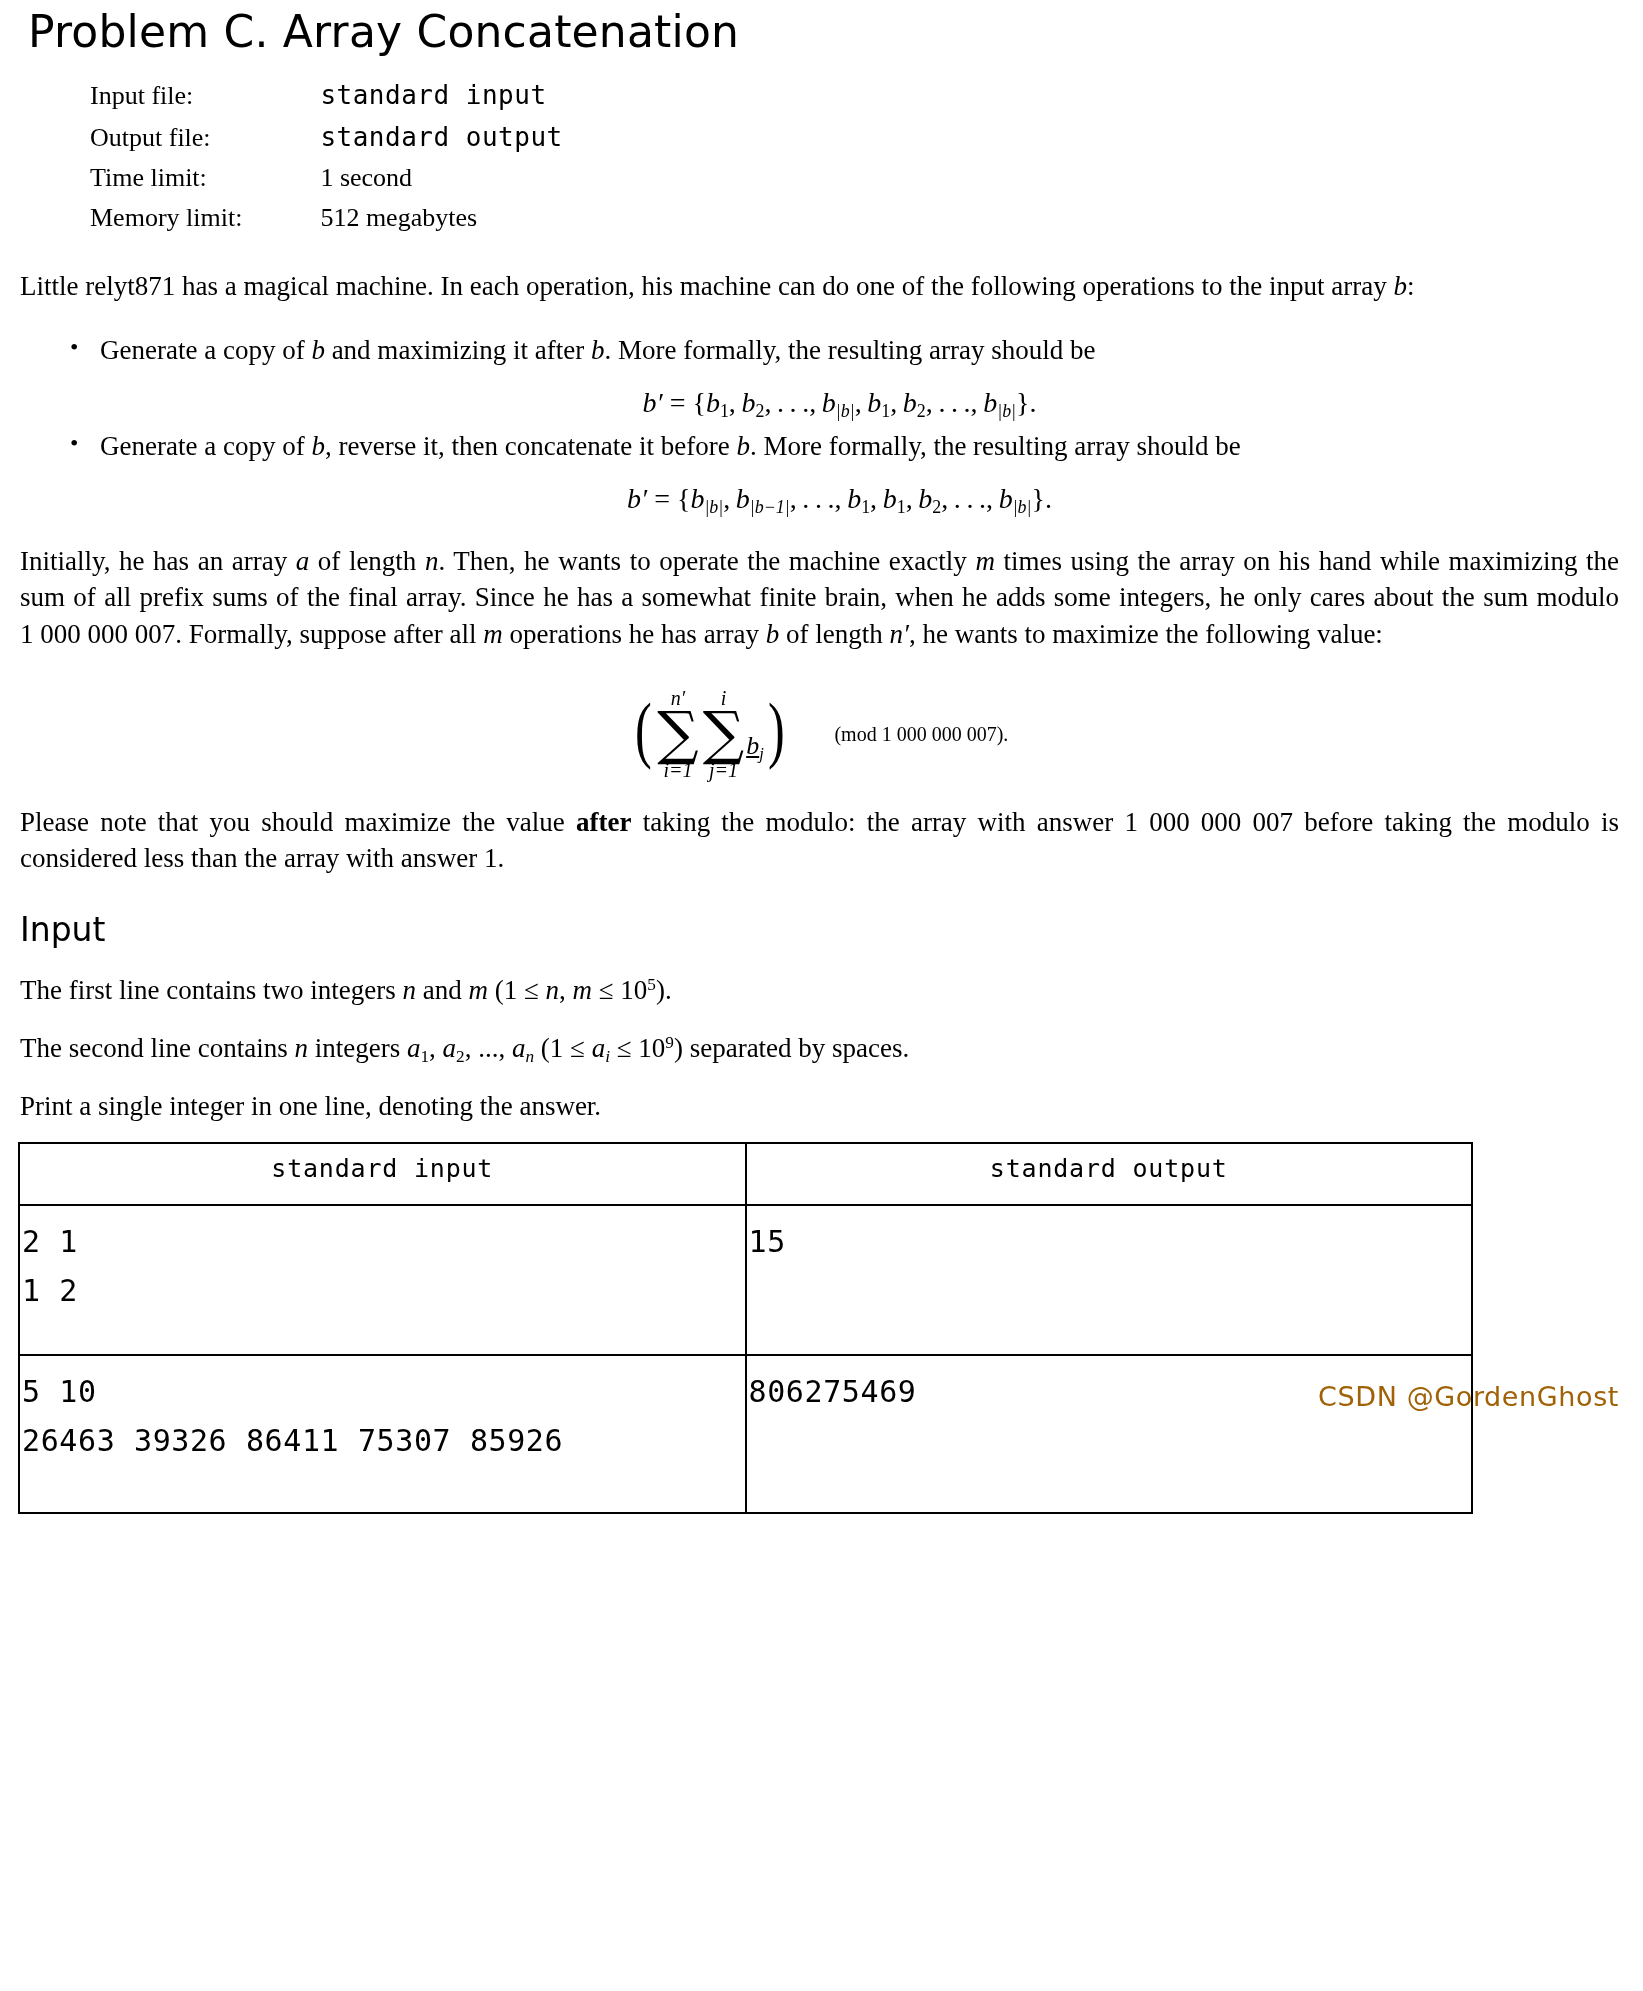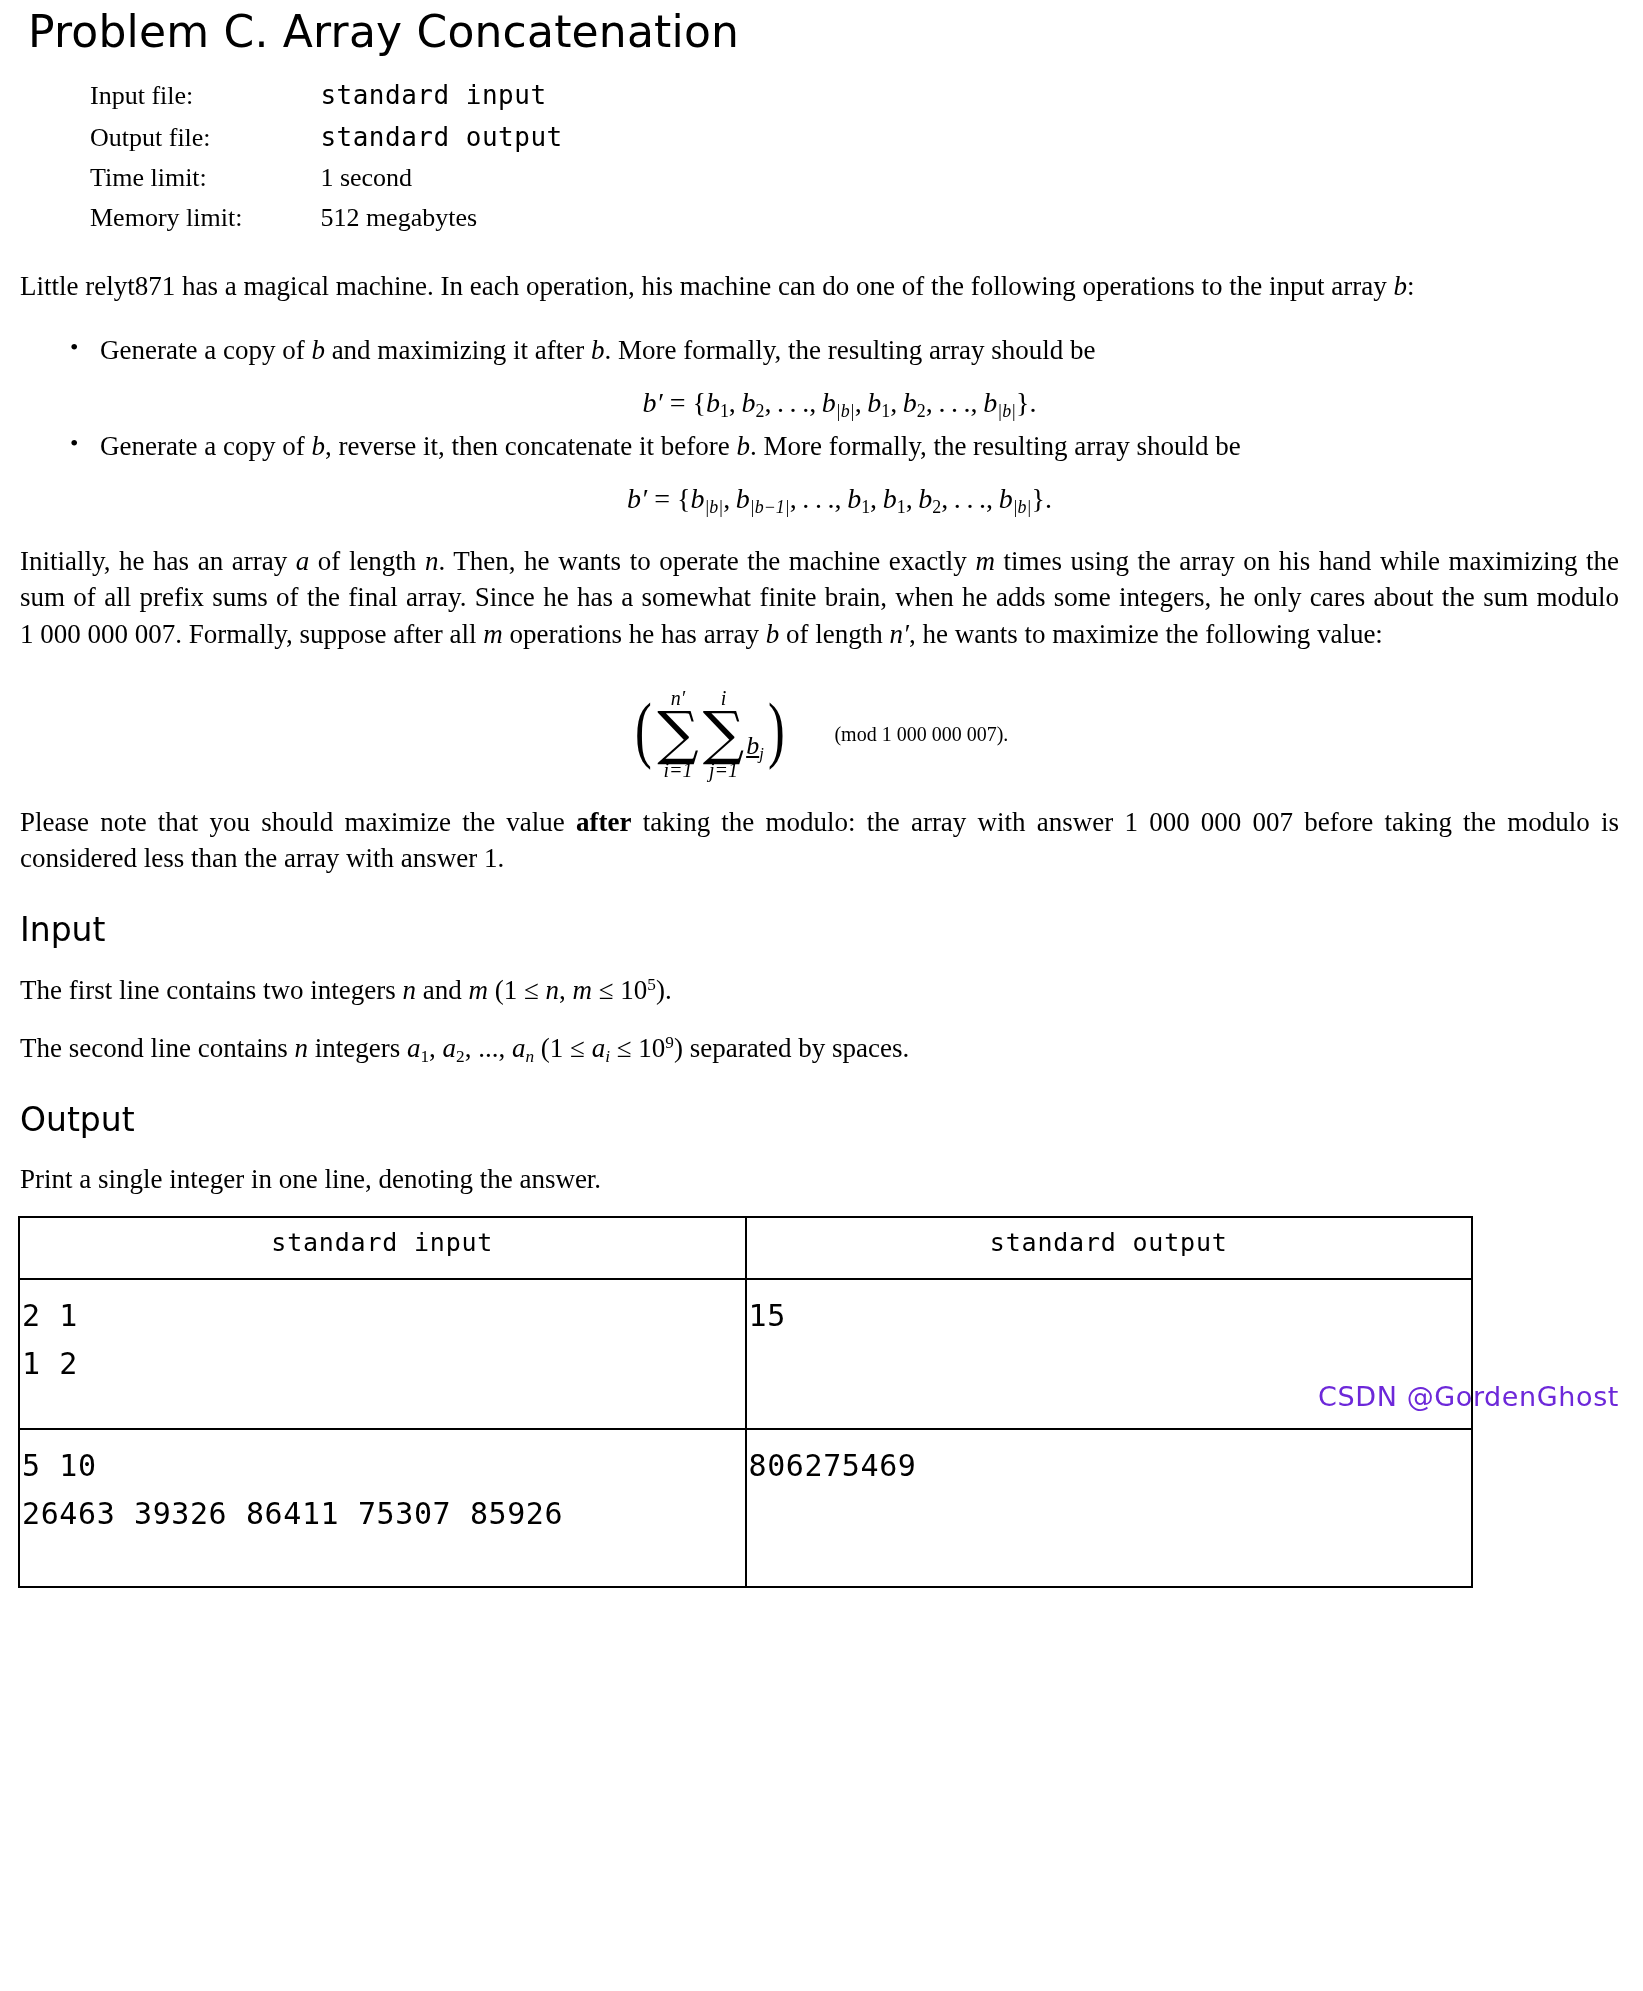--- a/index.html
+++ b/index.html
@@ -228,21 +228,21 @@
   }
   td.ex-cell-1 { height: 118px; }
   td.ex-cell-2 { height: 126px; }
   
   .watermark {
     position: absolute;
     right: 24px;
     bottom: 18px;
     font-family: "DejaVu Sans", "Liberation Sans", sans-serif;
     font-size: 27px;
-    color: #6d28d9;
+    color: #a16207;
     letter-spacing: 0.6px;
     user-select: none;
     pointer-events: none;
   }
 </style>
 </head>
 <body>
 
 <div class="page">
 
@@ -301,21 +301,20 @@
   </div>
 
   <h2 class="section">Input</h2>
 
   <div class="body-block">
     <p class="para tight"><span>The first line contains two integers </span><em class="mi">n</em><span> and </span><em class="mi">m</em><span> (1 ≤ </span><em class="mi">n</em><span>, </span><em class="mi">m</em><span> ≤ 10</span><sup class="msup">5</sup><span>).</span></p>
 
     <p class="para tight"><span>The second line contains </span><em class="mi">n</em><span> integers </span><em class="mi">a</em><sub class="msub msub-up">1</sub><span>,  </span><em class="mi">a</em><sub class="msub msub-up">2</sub><span>, ...,  </span><em class="mi">a</em><sub class="msub">n</sub><span> (1 ≤ </span><em class="mi">a</em><sub class="msub">i</sub><span> ≤ 10</span><sup class="msup">9</sup><span>) separated by spaces.</span></p>
   </div>
 
-  <h2 class="section">Output</h2>
 
   <div class="body-block">
     <p class="para tight">Print a single integer in one line, denoting the answer.</p>
   </div>
 
 
   <table class="examples">
     <thead>
       <tr>
         <th>standard input</th>

